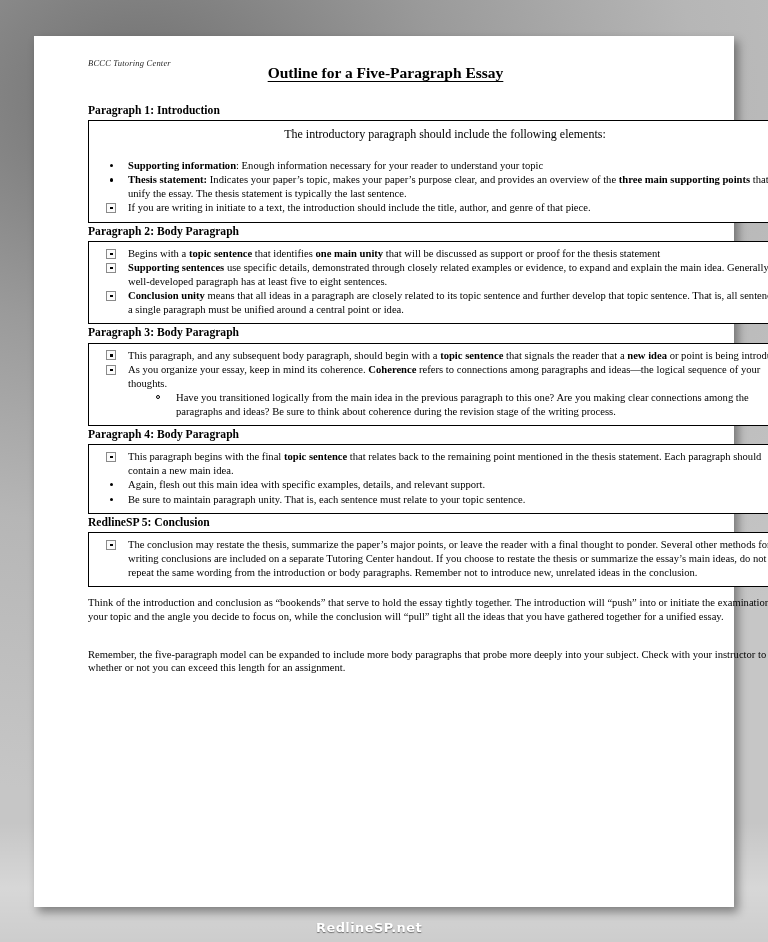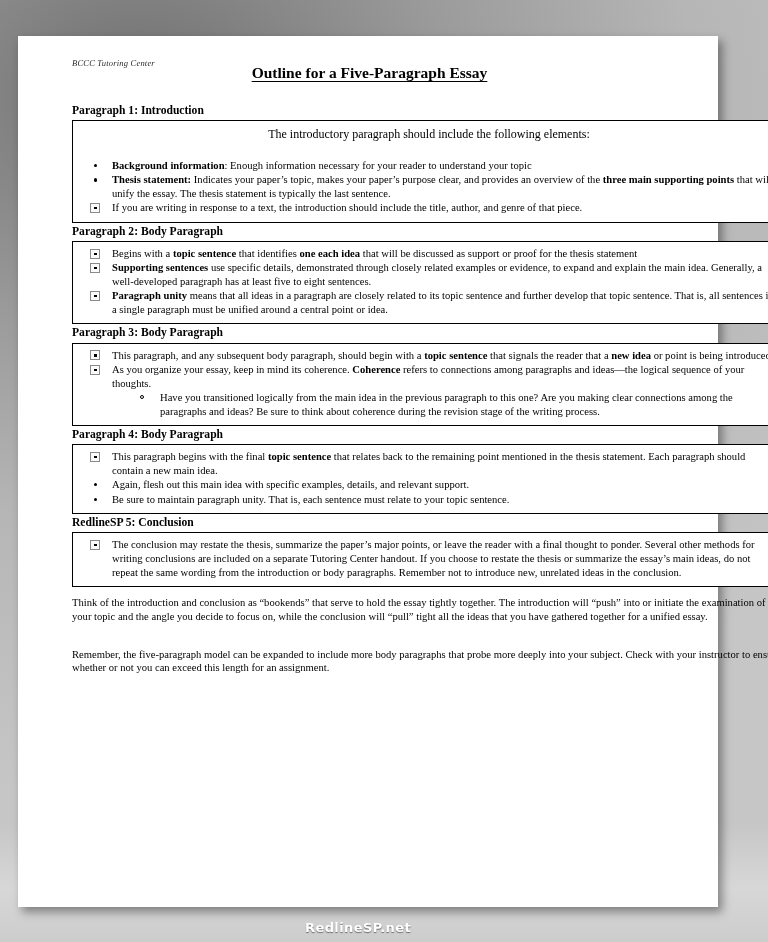--- a/index.html
+++ b/index.html
@@ -24,21 +24,21 @@
   #backdrop-sheen {
     position: absolute;
     left: 0; right: 0; bottom: 0;
     height: 120px;
     background: linear-gradient(to bottom, rgba(255,255,255,0) 0%, rgba(255,255,255,0.30) 55%, rgba(255,255,255,0.12) 100%);
   }
 
   
   #page {
     position: absolute;
-    left: 18px;
+    left: 34px;
     top: 36px;
     width: 700px;
     height: 871px;
     background: #ffffff;
     box-shadow: 4px 5px 9px rgba(0,0,0,0.40);
   }
 
   .page-inner {
     position: absolute;
     left: 0; top: 0;
@@ -185,21 +185,21 @@
     font-size: 10.6px;
     line-height: 1.30;
     color: #000;
     margin: 9px 0 0 0;
   }
   .closing.second { margin-top: 24px; }
 
   
   #watermark {
     position: absolute;
-    left: 305px;
+    left: 316px;
     top: 920px;
     font-family: "DejaVu Sans", "Liberation Sans", sans-serif;
     font-weight: bold;
     font-size: 13px;
     letter-spacing: 0.4px;
     color: #ffffff;
     text-shadow: 0 1px 1px rgba(90,90,90,0.85);
   }
 </style>
 </head>
@@ -214,31 +214,31 @@
 
     <div class="doc-header">BCCC Tutoring Center</div>
 
     <div class="doc-title">Outline for a Five-Paragraph Essay</div>
 
     <div class="content" id="content-root">
         <div class="sec-heading sp1">Paragraph 1: Introduction</div>
         <div class="box">
           <div class="lead">The introductory paragraph should include the following elements:</div>
           <ul class="lst">
-            <li class="item"><span class="bullet-dot"></span><span><b>Background information</b>: Enough information necessary for your reader to understand your topic</span></li>
+            <li class="item"><span class="bullet-dot"></span><span><b>Supporting information</b>: Enough information necessary for your reader to understand your topic</span></li>
             <li class="item"><span class="bullet-dot"></span><span><b>Thesis statement:</b> Indicates your paper’s topic, makes your paper’s purpose clear, and provides an overview of the <b>three main supporting points</b> that will unify the essay. The thesis statement is typically the last sentence.</span></li>
-            <li class="item"><span class="bullet-box"></span><span>If you are writing in response to a text, the introduction should include the title, author, and genre of that piece.</span></li>
+            <li class="item"><span class="bullet-box"></span><span>If you are writing in initiate to a text, the introduction should include the title, author, and genre of that piece.</span></li>
           </ul>
         </div>
         <div class="sec-heading">Paragraph 2: Body Paragraph</div>
         <div class="box">
           <ul class="lst">
-            <li class="item"><span class="bullet-box"></span><span>Begins with a <b>topic sentence</b> that identifies <b>one each idea</b> that will be discussed as support or proof for the thesis statement</span></li>
+            <li class="item"><span class="bullet-box"></span><span>Begins with a <b>topic sentence</b> that identifies <b>one main unity</b> that will be discussed as support or proof for the thesis statement</span></li>
             <li class="item"><span class="bullet-box"></span><span><b>Supporting sentences</b> use specific details, demonstrated through closely related examples or evidence, to expand and explain the main idea. Generally, a well-developed paragraph has at least five to eight sentences.</span></li>
-            <li class="item"><span class="bullet-box"></span><span><b>Paragraph unity</b> means that all ideas in a paragraph are closely related to its topic sentence and further develop that topic sentence. That is, all sentences in a single paragraph must be unified around a central point or idea.</span></li>
+            <li class="item"><span class="bullet-box"></span><span><b>Conclusion unity</b> means that all ideas in a paragraph are closely related to its topic sentence and further develop that topic sentence. That is, all sentences in a single paragraph must be unified around a central point or idea.</span></li>
           </ul>
         </div>
         <div class="sec-heading">Paragraph 3: Body Paragraph</div>
         <div class="box">
           <ul class="lst">
             <li class="item justified"><span class="bullet-box"></span><span>This paragraph, and any subsequent body paragraph, should begin with a <b>topic sentence</b> that signals the reader that a <b>new idea</b> or point is being introduced.</span></li>
             <li class="item"><span class="bullet-box"></span><span>As you organize your essay, keep in mind its coherence. <b>Coherence</b> refers to connections among paragraphs and ideas—the logical sequence of your thoughts.</span></li>
             <ul class="sublst">
               <li class="subitem"><span class="bullet-circle"></span><span>Have you transitioned logically from the main idea in the previous paragraph to this one? Are you making clear connections among the paragraphs and ideas? Be sure to think about coherence during the revision stage of the writing process.</span></li>
             </ul>

